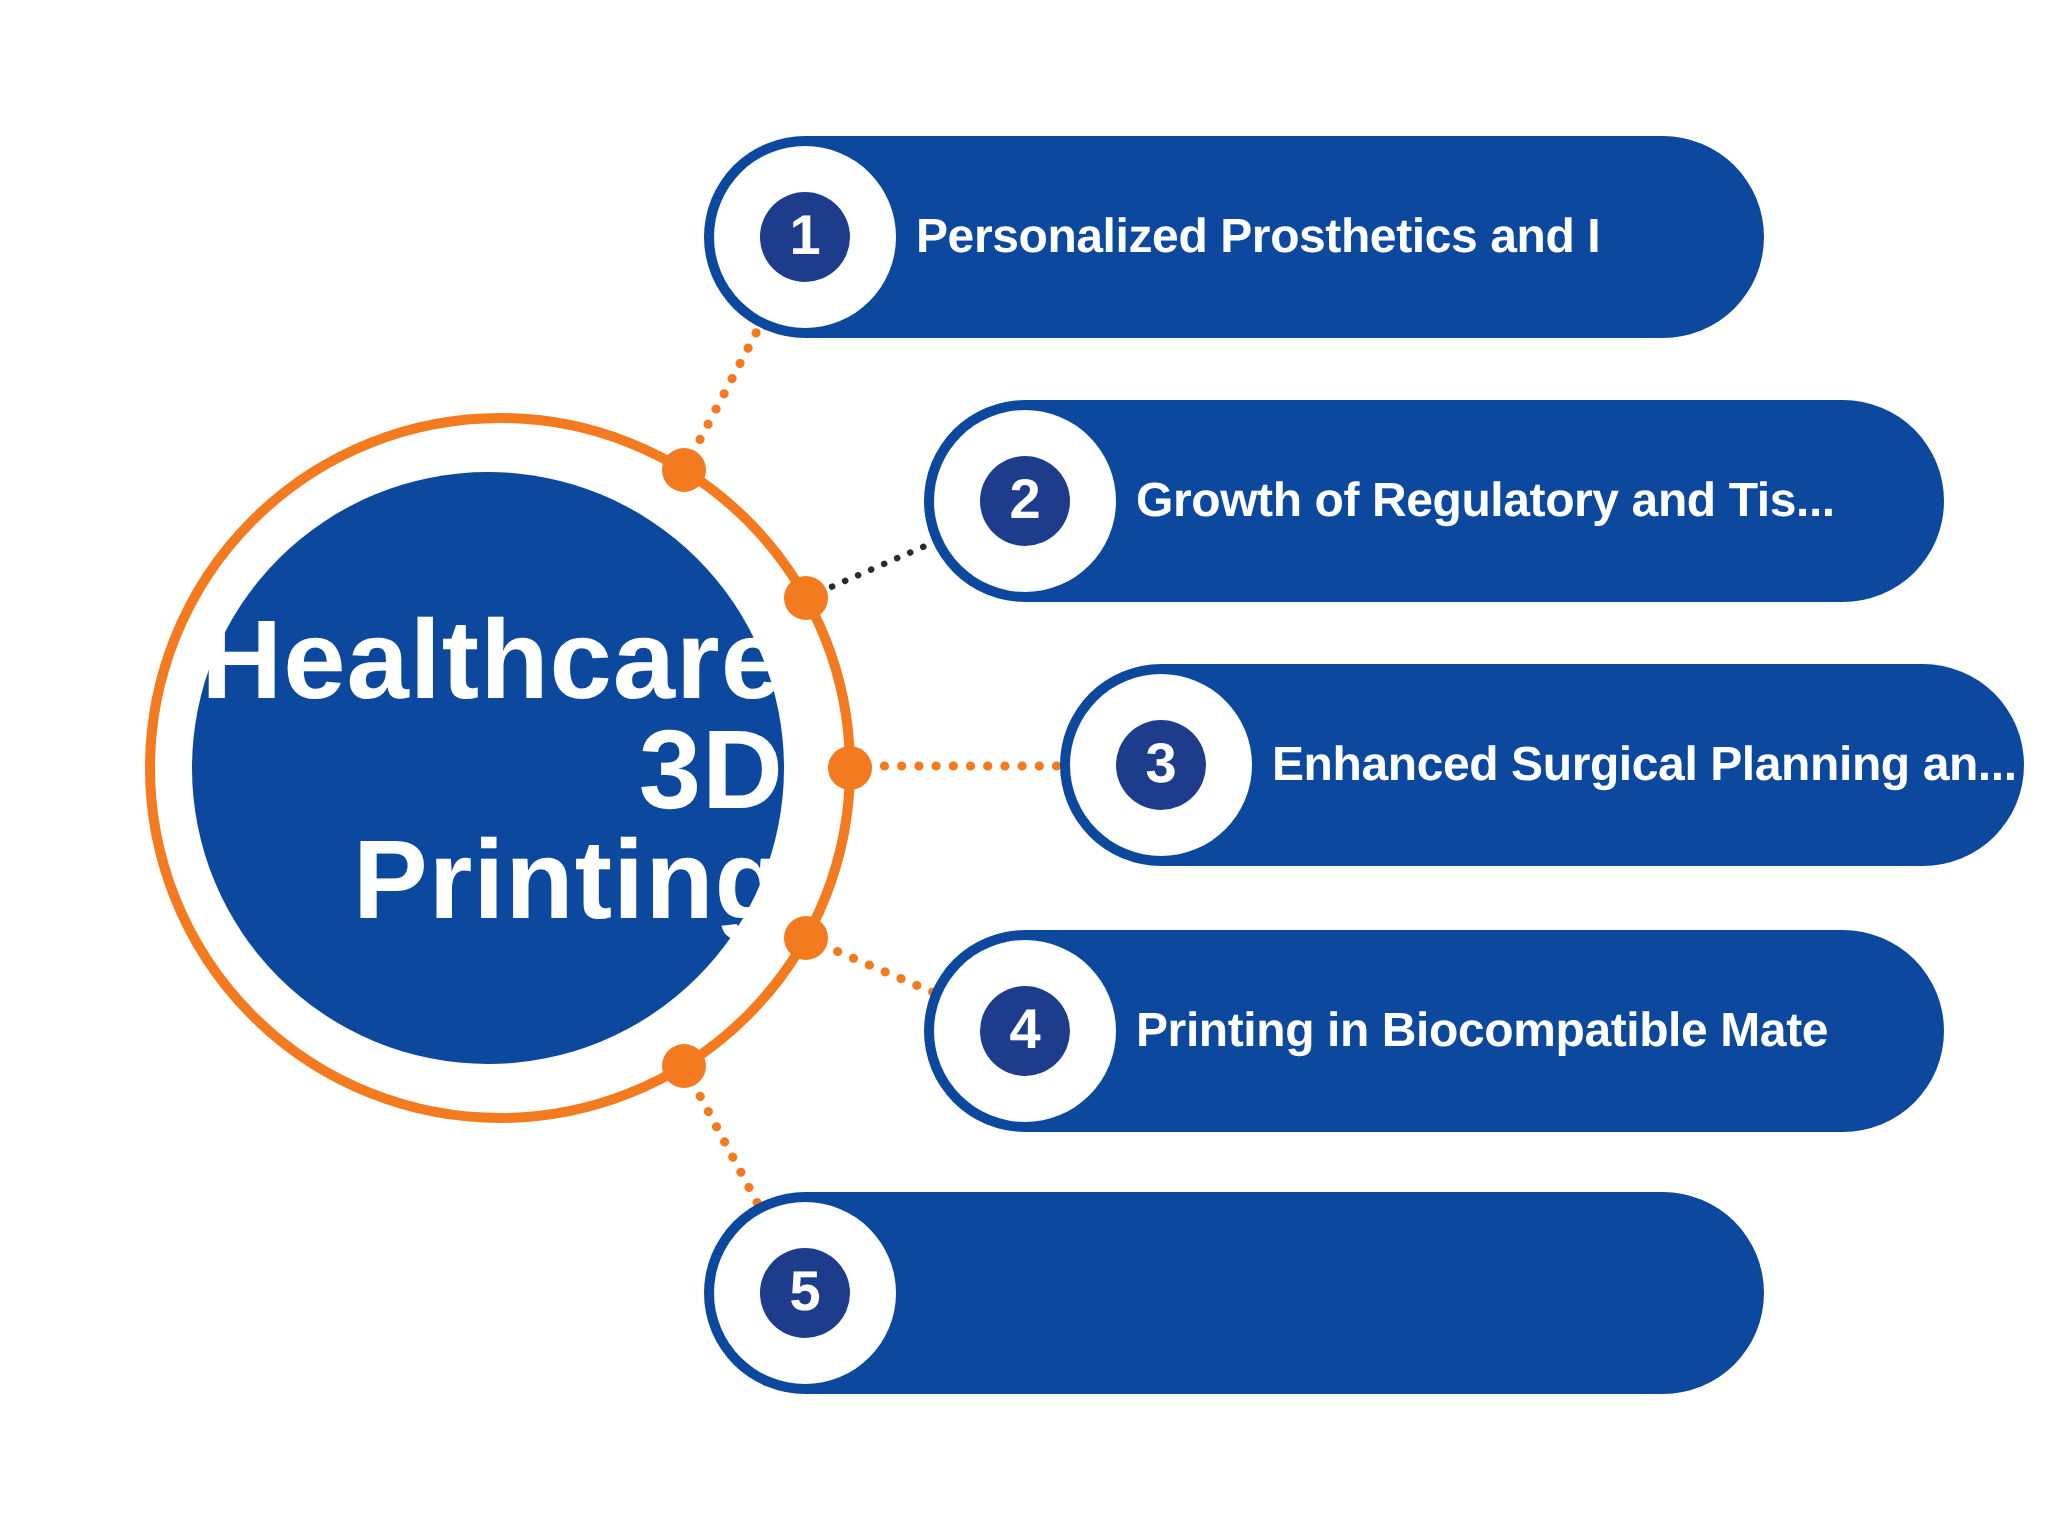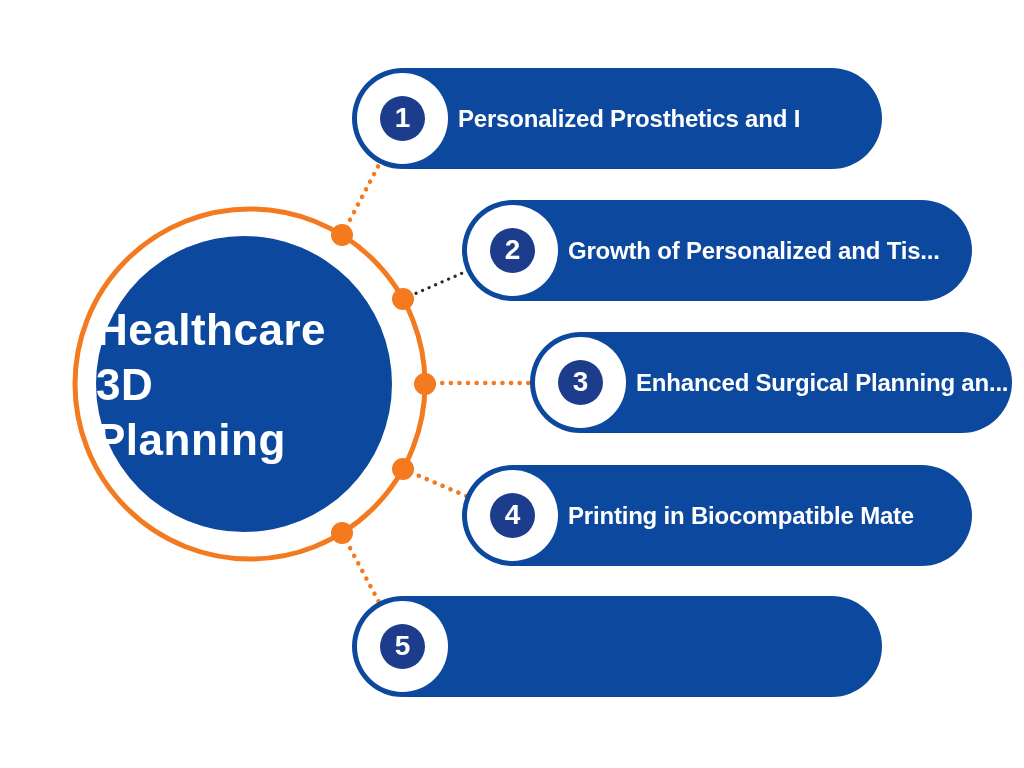--- a/index.html
+++ b/index.html
@@ -12,22 +12,22 @@
   html,body{margin:0;padding:0;}
   body{
     width:1024px;height:768px;position:relative;overflow:hidden;
     background:var(--white);
     font-family:"Liberation Sans", sans-serif;
   }
   .connector-layer{position:absolute;left:0;top:0;width:1024px;height:768px;}
   .center-circle{
     position:absolute;left:96px;top:236px;width:296px;height:296px;
     border-radius:50%;background:var(--blue);color:#fff;
-    display:flex;flex-direction:column;align-items:flex-start;justify-content:center;
-    text-align:center;font-weight:bold;font-size:44px;line-height:55px;
+    display:flex;flex-direction:column;align-items:flex-end;justify-content:center;
+    text-align:center;font-weight:bold;font-size:56px;line-height:55px;
     letter-spacing:0.5px;
   }
   .pill{
     position:absolute;height:101px;border-radius:51px;background:var(--blue);
     display:flex;align-items:center;
   }
   .pill-1{left:352px;top:68px;width:530px;}
   .pill-2{left:462px;top:200px;width:510px;}
   .pill-3{left:530px;top:332px;width:482px;}
   .pill-4{left:462px;top:465px;width:510px;}
@@ -62,35 +62,35 @@
   <circle cx="342" cy="235" r="11" fill="#f47a20"></circle>
   <circle cx="403" cy="299" r="11" fill="#f47a20"></circle>
   <circle cx="425" cy="384" r="11" fill="#f47a20"></circle>
   <circle cx="403" cy="469" r="11" fill="#f47a20"></circle>
   <circle cx="342" cy="533" r="11" fill="#f47a20"></circle>
 </svg>
 
 <div class="center-circle">
   <span>Healthcare</span>
   <span>3D</span>
-  <span>Planning</span>
+  <span>Printing</span>
 </div>
 
 <div class="pill pill-1">
   <div class="badge">
     <div class="badge-num">1</div>
   </div>
   <div class="pill-label">Personalized Prosthetics and I</div>
 </div>
 
 <div class="pill pill-2">
   <div class="badge">
     <div class="badge-num">2</div>
   </div>
-  <div class="pill-label">Growth of Personalized and Tis...</div>
+  <div class="pill-label">Growth of Regulatory and Tis...</div>
 </div>
 
 <div class="pill pill-3">
   <div class="badge">
     <div class="badge-num">3</div>
   </div>
   <div class="pill-label">Enhanced Surgical Planning an...</div>
 </div>
 
 <div class="pill pill-4">

